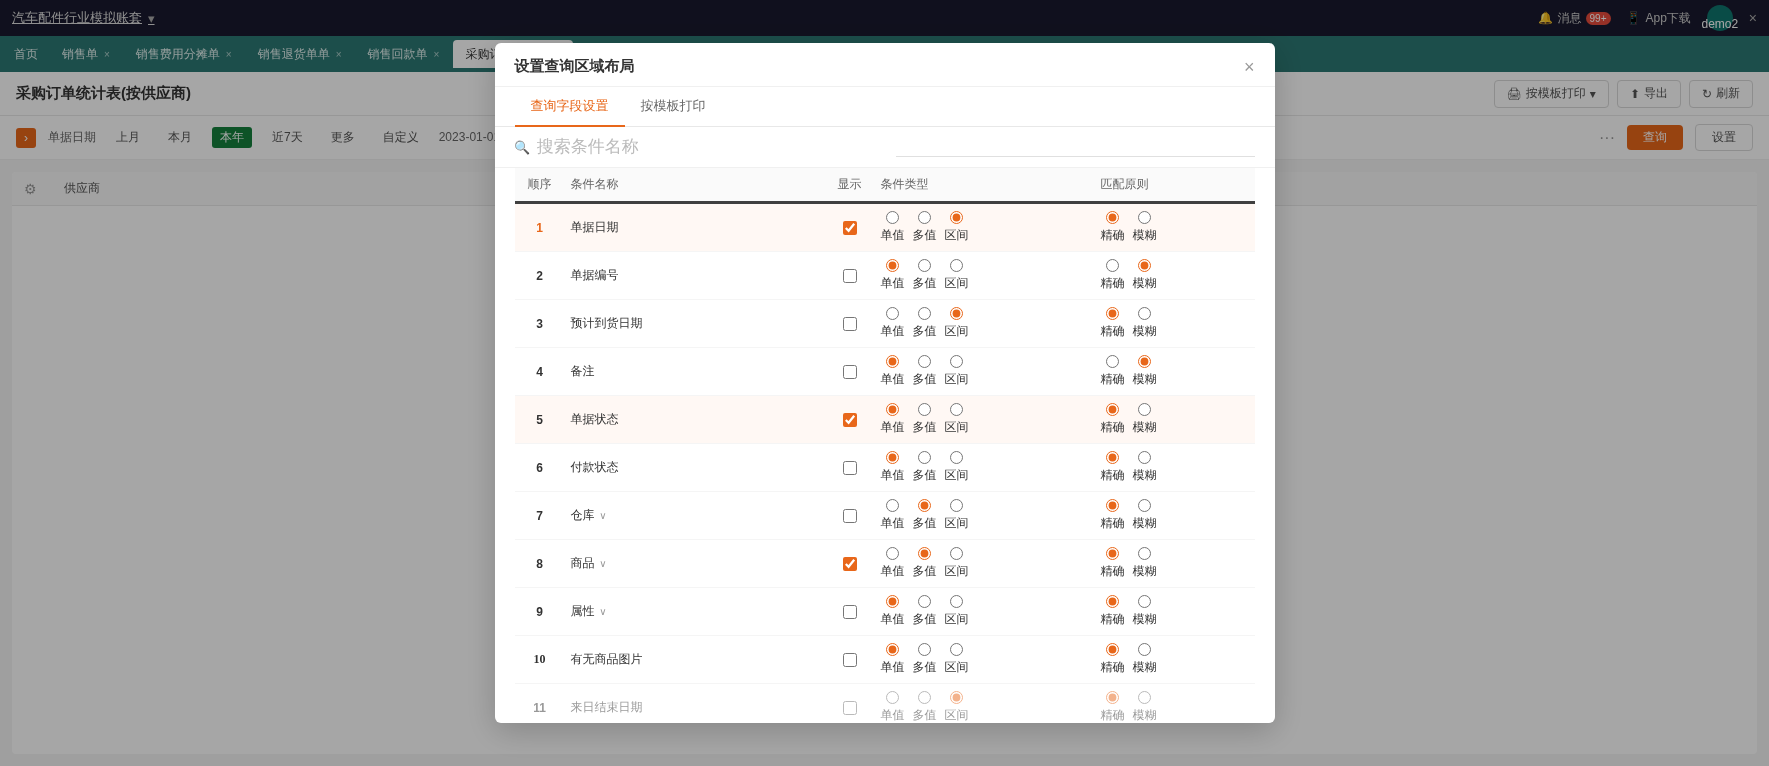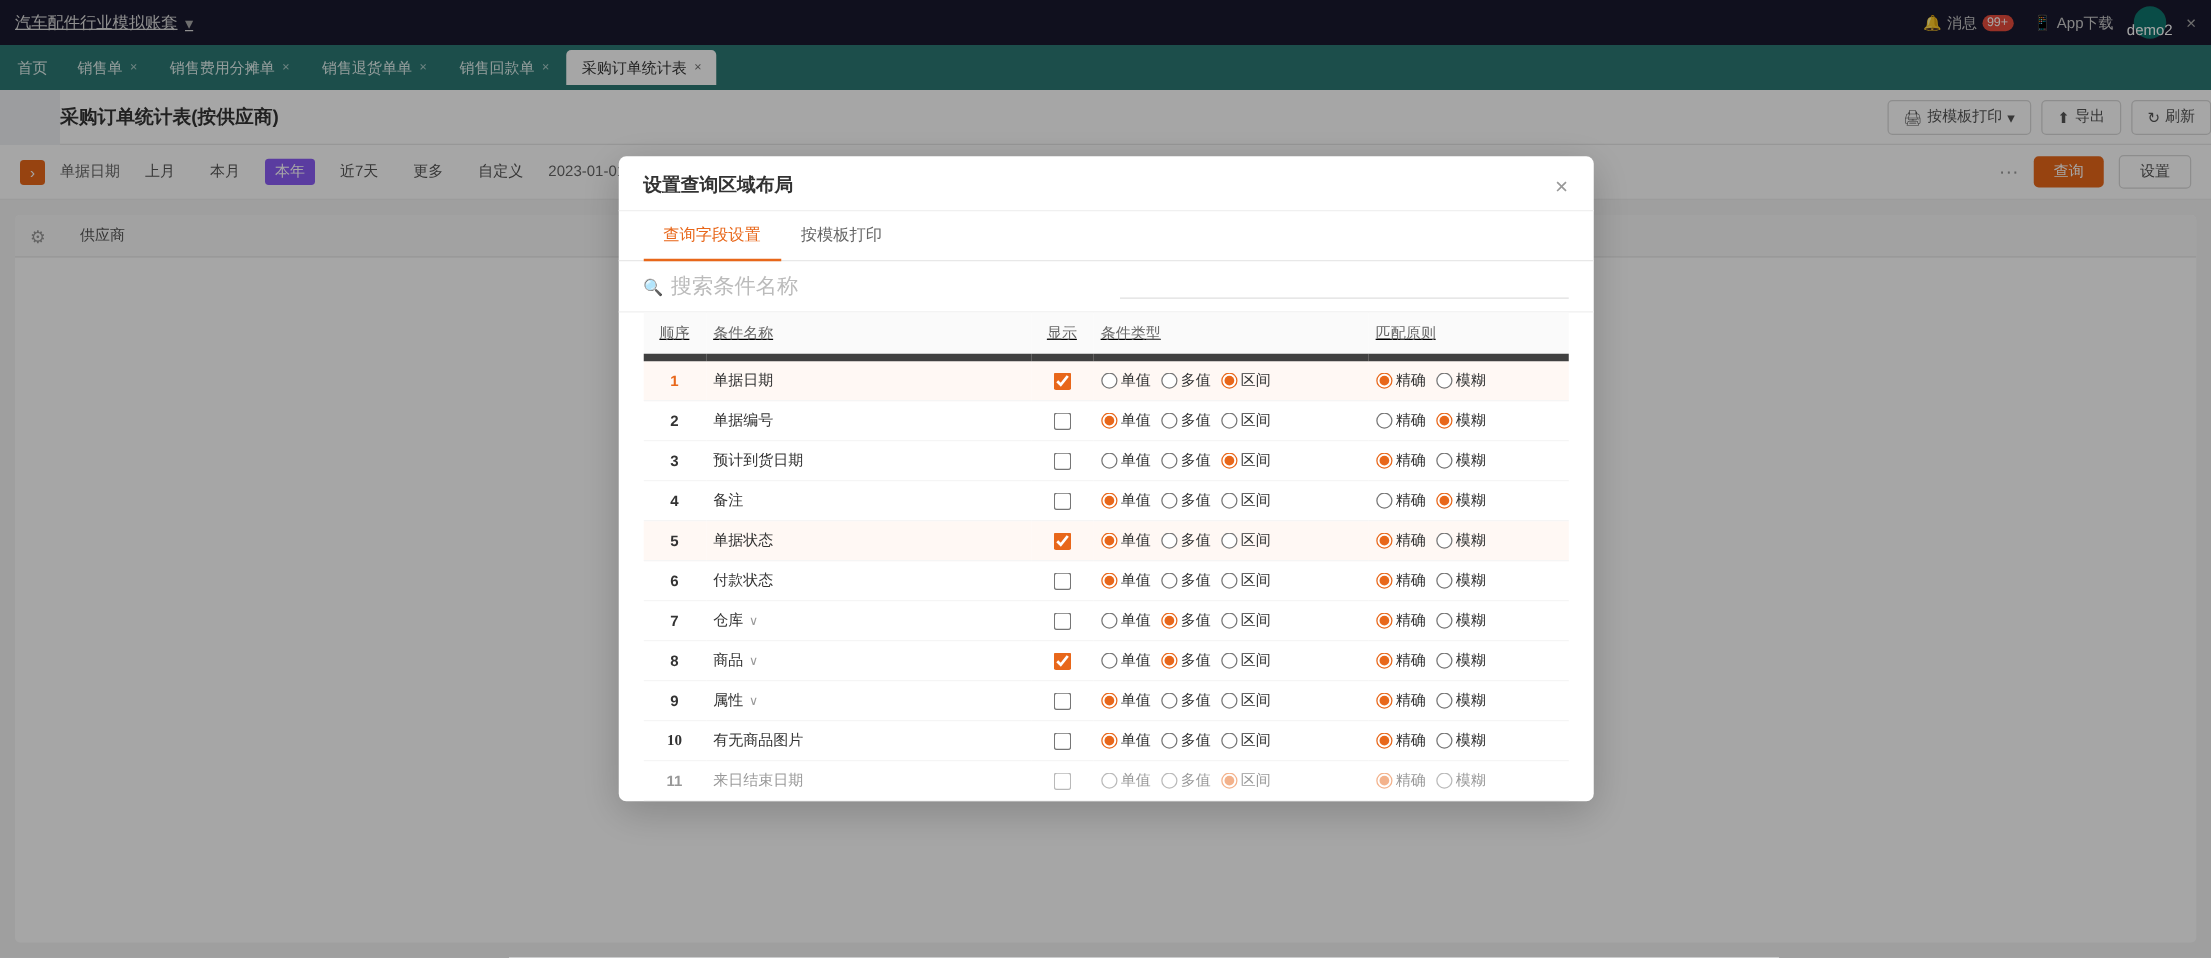--- a/index.html
+++ b/index.html
@@ -49,23 +49,22 @@
     .tab-close { font-size: 10px; opacity: 0.7; }
     .tab-home { color: #e0f0ee; font-size: 12px; padding: 0 10px; }
 
     
     .page-header {
       height: 44px;
       background: #fff;
       display: flex;
       align-items: center;
       justify-content: space-between;
-      padding: 0 0;
+      padding: 0 16px;
       border-bottom: 1px solid #e8e8e8;
-      margin-left: 48px;
     }
     .page-title { font-size: 15px; font-weight: bold; color: #333; }
     .header-actions { display: flex; align-items: center; gap: 8px; }
     .btn-action {
       height: 28px;
       padding: 0 12px;
       border: 1px solid #d9d9d9;
       border-radius: 4px;
       background: #fff;
       font-size: 12px;
@@ -82,21 +81,21 @@
       padding: 8px 16px;
       display: flex;
       align-items: center;
       gap: 12px;
       border-bottom: 1px solid #f0f0f0;
     }
     .filter-toggle { background: #e8671a; color: #fff; border: none; border-radius: 3px; width: 20px; height: 20px; cursor: pointer; font-size: 12px; }
     .filter-label { font-size: 12px; color: #666; }
     .date-range { font-size: 12px; color: #666; }
     .btn-date { padding: 2px 8px; font-size: 12px; border: none; background: transparent; cursor: pointer; color: #555; }
-    .btn-date.active { background: #8b5cf6; color: #fff; border-radius: 3px; }
+    .btn-date.active { background: #15803d; color: #fff; border-radius: 3px; }
     .btn-query { background: #e8671a; color: #fff; border: none; border-radius: 4px; padding: 4px 16px; font-size: 12px; cursor: pointer; margin-left: auto; }
     .btn-set { background: #fff; color: #555; border: 1px solid #d9d9d9; border-radius: 4px; padding: 4px 16px; font-size: 12px; cursor: pointer; }
 
     
     .table-area {
       background: #f5f5f5;
       padding: 12px;
       height: calc(100vh - 160px);
     }
     .table-container {
@@ -176,34 +175,34 @@
     }
     .search-input::placeholder { color: #bbb; }
 
     
     .dialog-table-wrap {
       flex: 1;
       overflow-y: auto;
       padding: 0 20px;
     }
     .settings-table { width: 100%; border-collapse: collapse; font-size: 12px; }
-    .settings-table thead tr { border-bottom: 6px solid #404040; text-decoration: underline; }
+    .settings-table thead tr { border-bottom: 3px solid #404040; }
     .settings-table th { padding: 8px 6px; color: #666; font-weight: normal; text-align: left; background: #fafafa; }
     .settings-table td { padding: 7px 6px; border-bottom: 1px solid #f5f5f5; color: #333; vertical-align: middle; }
     .settings-table .col-order { width: 50px; text-align: center; }
     .settings-table .col-name { min-width: 120px; }
     .settings-table .col-show { width: 50px; text-align: center; }
     .settings-table .col-type { width: 220px; }
     .settings-table .col-match { width: 160px; }
 
     .row-highlight td { background: #fff8f4; }
 
     
     .radio-group { display: flex; align-items: center; gap: 8px; }
-    .radio-opt { display: flex; align-items: center; gap: 3px; cursor: pointer; }
+    .radio-opt { display: flex; align-items: center; gap: 3px; cursor: pointer; flex-direction: column; }
     .radio-opt input[type="radio"] { accent-color: #e8671a; cursor: pointer; }
     .checkbox-opt input[type="checkbox"] { accent-color: #e8671a; cursor: pointer; width: 14px; height: 14px; }
 
     
     .dialog-footer {
       padding: 14px 20px;
       display: flex;
       justify-content: flex-end;
       gap: 10px;
       border-top: 1px solid #f0f0f0;

